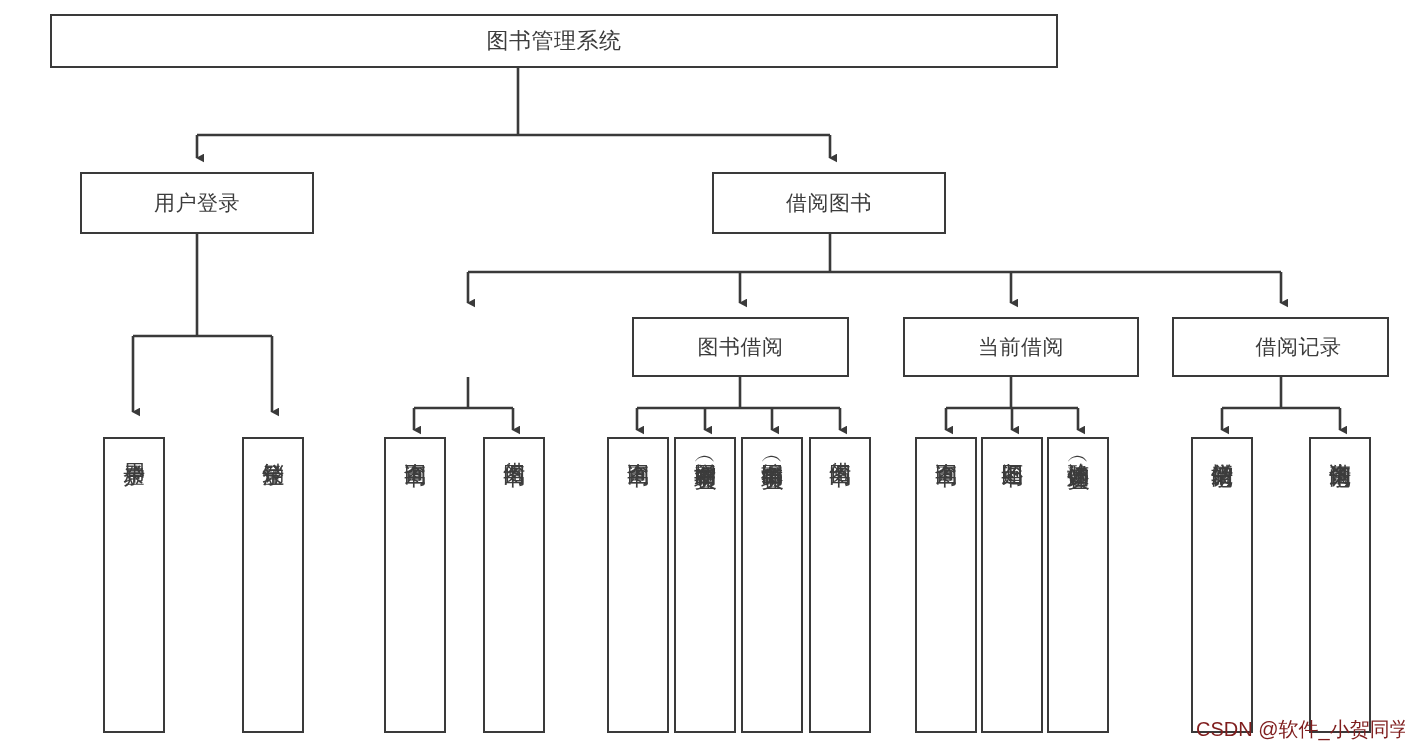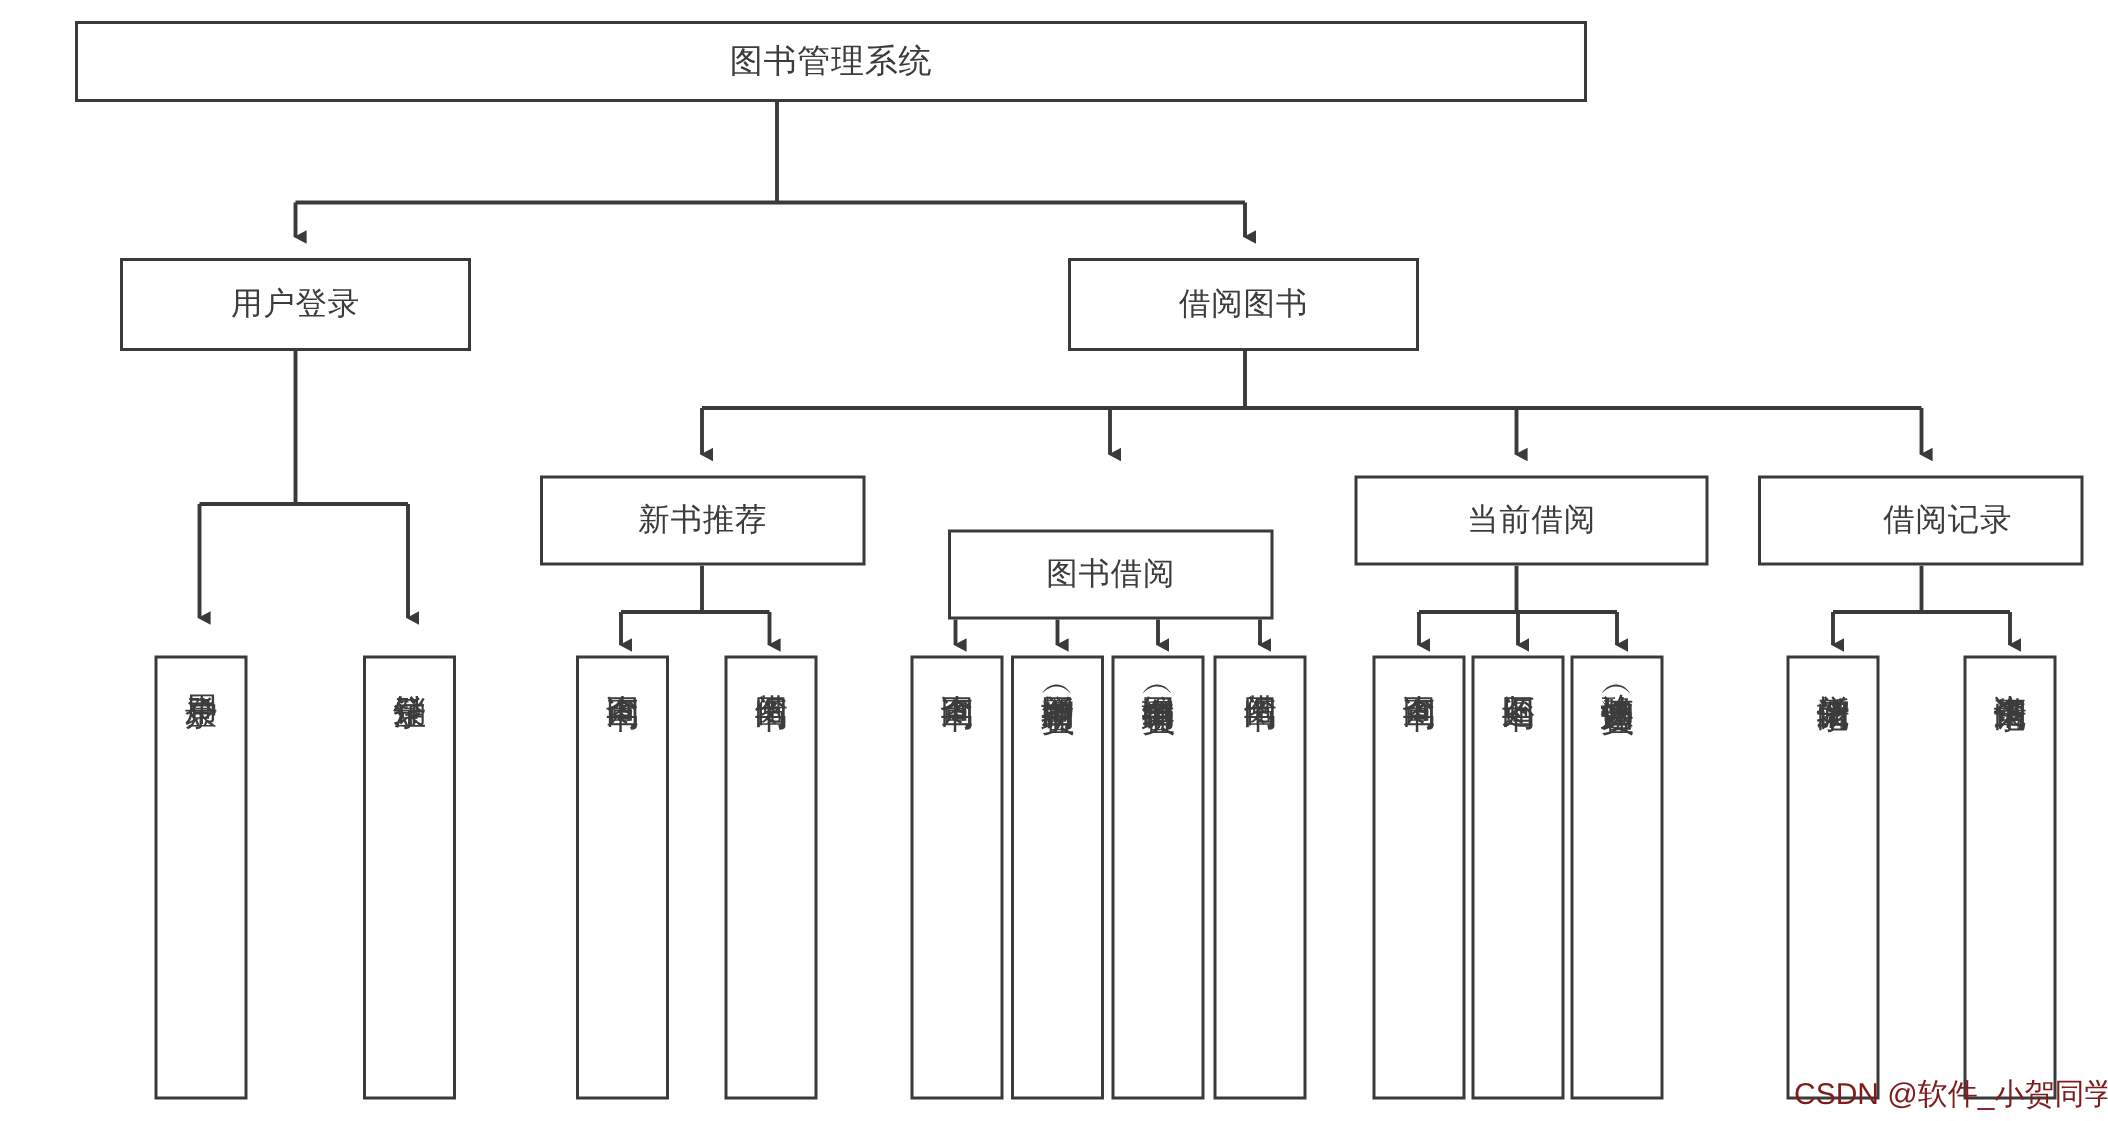--- a/index.html
+++ b/index.html
@@ -130,24 +130,21 @@
     <span class="label">图书管理系统</span>
   </div>
 
   <div class="node horiz" style="left:80px; top:172px; width:234px; height:62px;">
     <span class="label">用户登录</span>
   </div>
   <div class="node horiz" style="left:712px; top:172px; width:234px; height:62px;">
     <span class="label">借阅图书</span>
   </div>
 
-  <div class="node horiz" style="left:360px; top:317px; width:217px; height:60px;">
-    <span class="label">新书推荐</span>
-  </div>
-  <div class="node horiz" style="left:632px; top:317px; width:217px; height:60px;margin-top:36px;">
+  <div class="node horiz" style="left:632px; top:317px; width:217px; height:60px;">
     <span class="label">图书借阅</span>
   </div>
   <div class="node horiz" style="left:903px; top:317px; width:236px; height:60px;">
     <span class="label">当前借阅</span>
   </div>
   <div class="node horiz" style="left:1172px; top:317px; width:217px; height:60px;padding-left:36px;">
     <span class="label">借阅记录</span>
   </div>
 
   <div class="node vert" style="left:103px; top:437px; width:62px; height:296px;">

